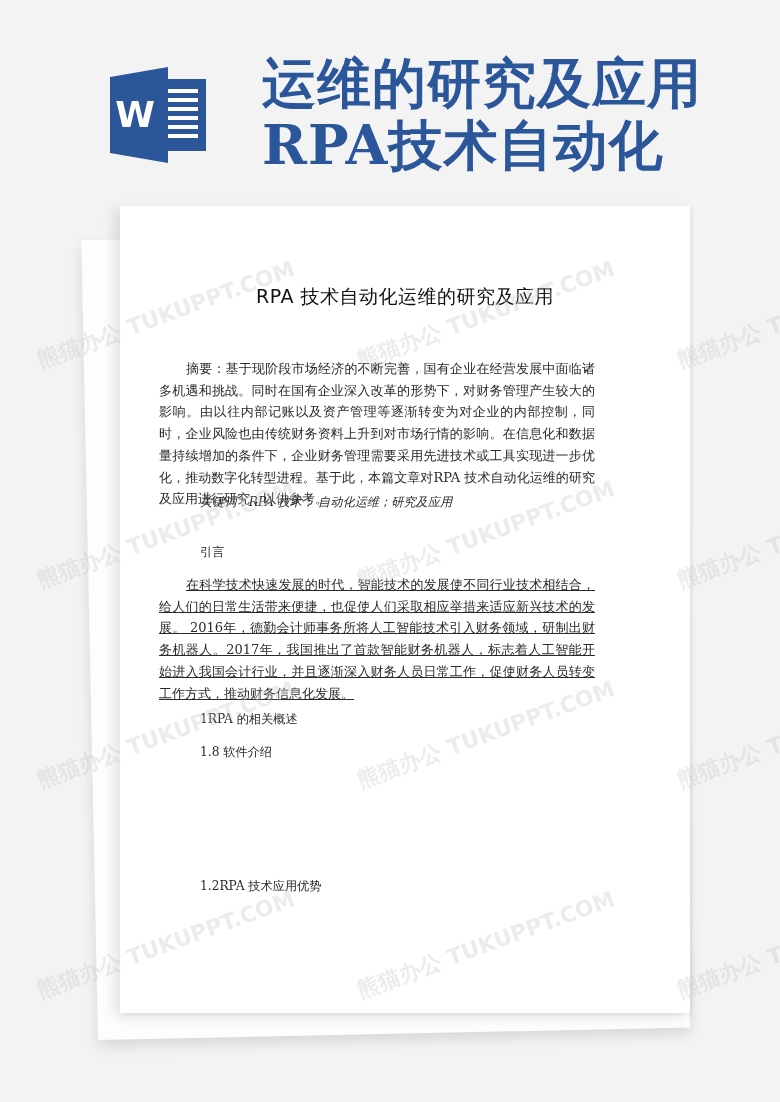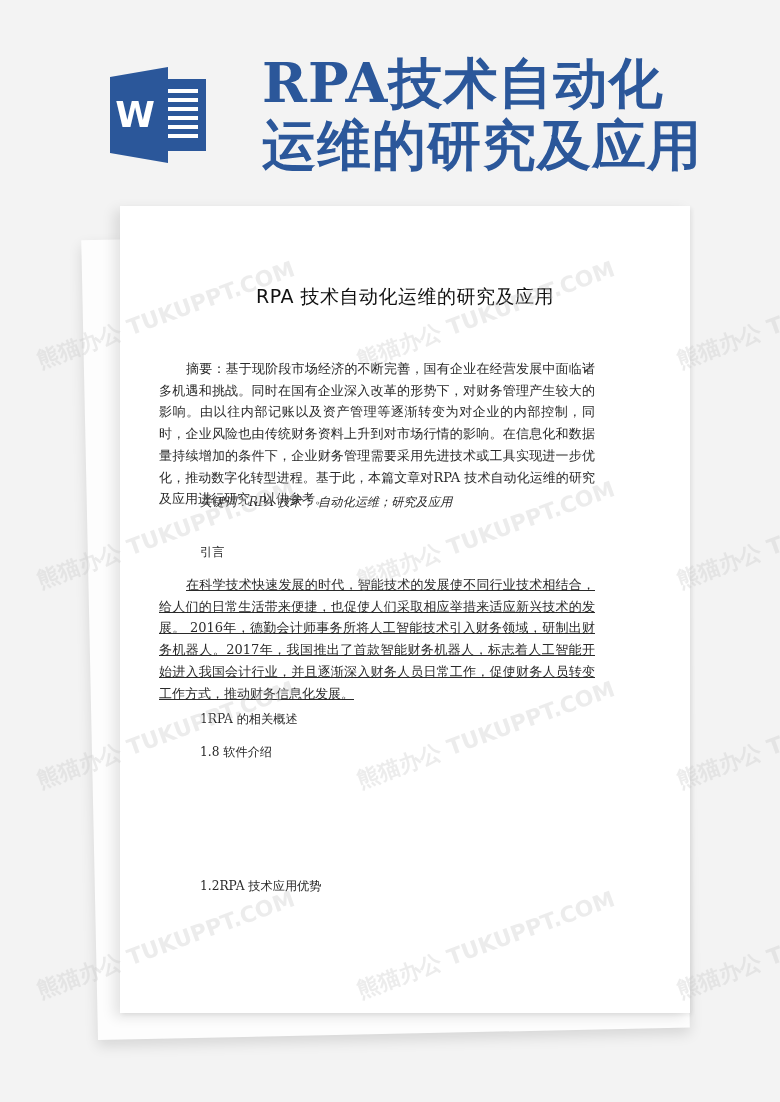--- a/index.html
+++ b/index.html
@@ -60,22 +60,22 @@
       <rect x="56" y="31" width="34" height="4"></rect>
       <rect x="56" y="40" width="34" height="4"></rect>
       <rect x="56" y="49" width="34" height="4"></rect>
       <rect x="56" y="58" width="34" height="4"></rect>
       <rect x="56" y="67" width="34" height="4"></rect>
     </g>
     <polygon points="2,10 60,0 60,96 2,86" fill="#2b579a"></polygon>
     <text x="27" y="60" fill="#ffffff" font-size="36" font-weight="bold" text-anchor="middle" font-family="DejaVu Sans, sans-serif">W</text>
   </svg>
   <div class="banner-title">
+    <div>运维的研究及应用</div>
     <div>RPA技术自动化</div>
-    <div>运维的研究及应用</div>
   </div>
 </div>
 
 <div class="sheet-back"></div>
 
 <div class="sheet">
   <div class="doc-title">RPA 技术自动化运维的研究及应用</div>
 
   <div class="body-text" style="top:140px;">
     <p class="indent">摘要：基于现阶段市场经济的不断完善，国有企业在经营发展中面临诸多机遇和挑战。同时在国有企业深入改革的形势下，对财务管理产生较大的影响。由以往内部记账以及资产管理等逐渐转变为对企业的内部控制，同时，企业风险也由传统财务资料上升到对市场行情的影响。在信息化和数据量持续增加的条件下，企业财务管理需要采用先进技术或工具实现进一步优化，推动数字化转型进程。基于此，本篇文章对RPA 技术自动化运维的研究及应用进行研究，以供参考。</p>

